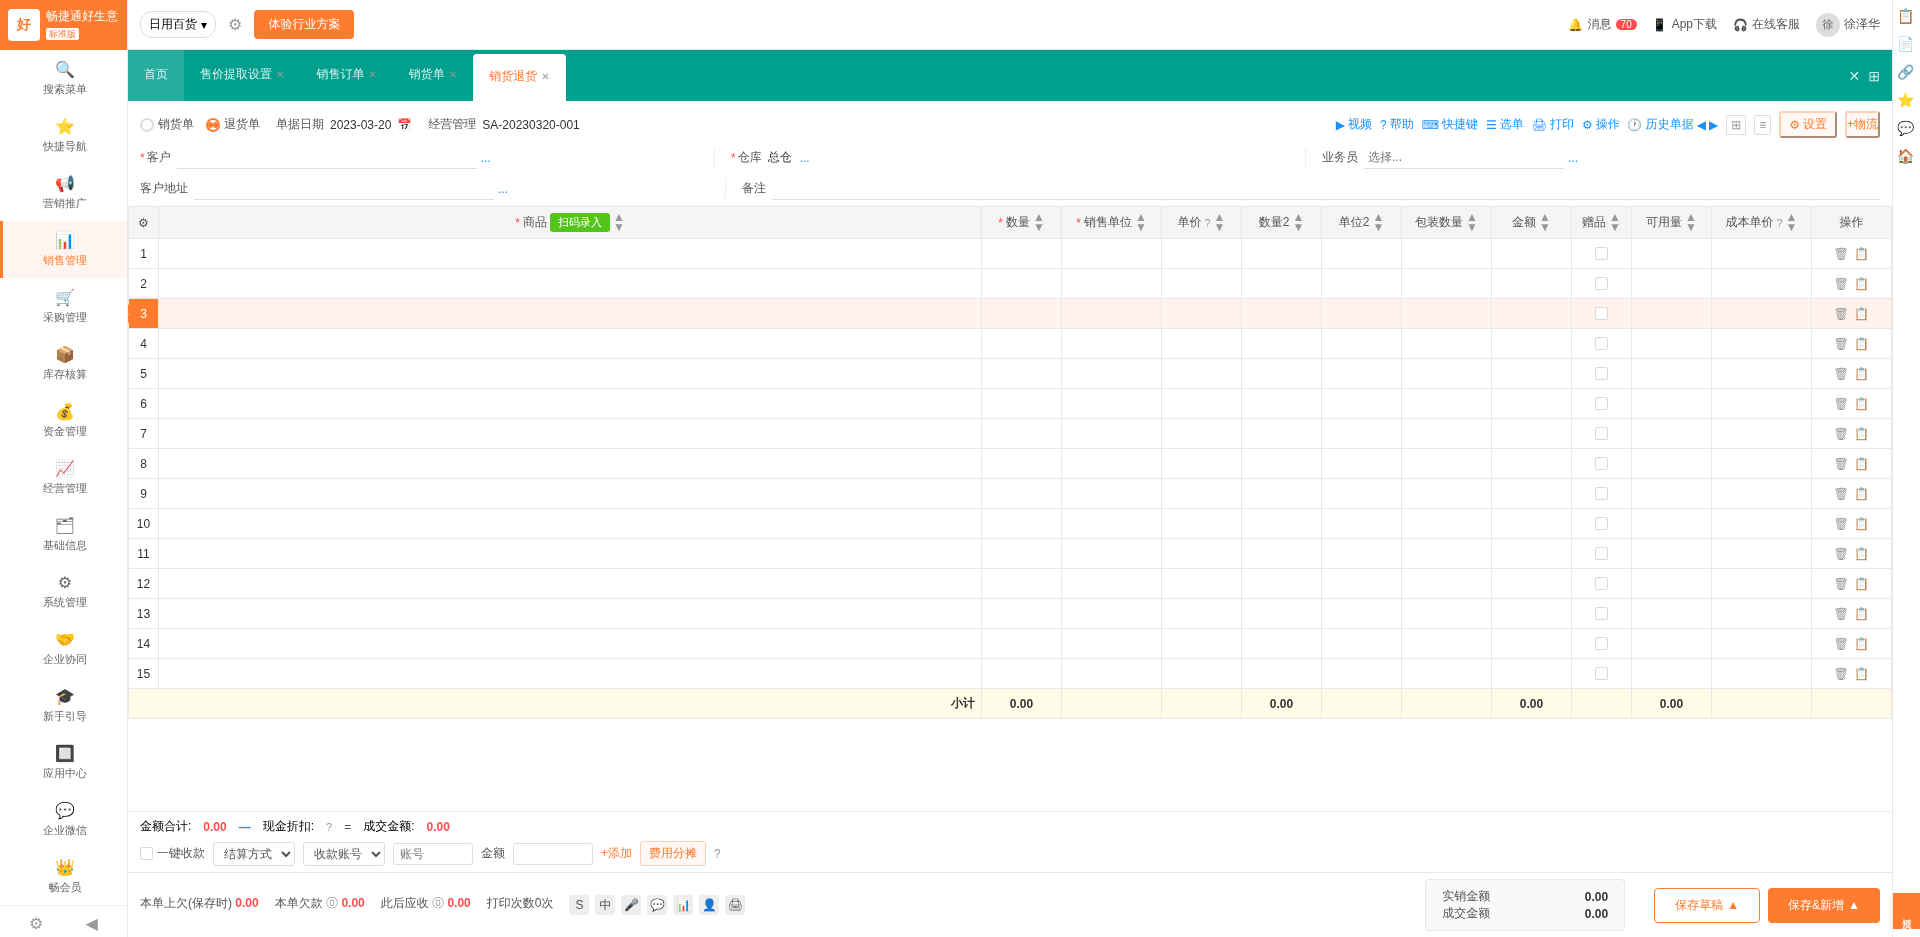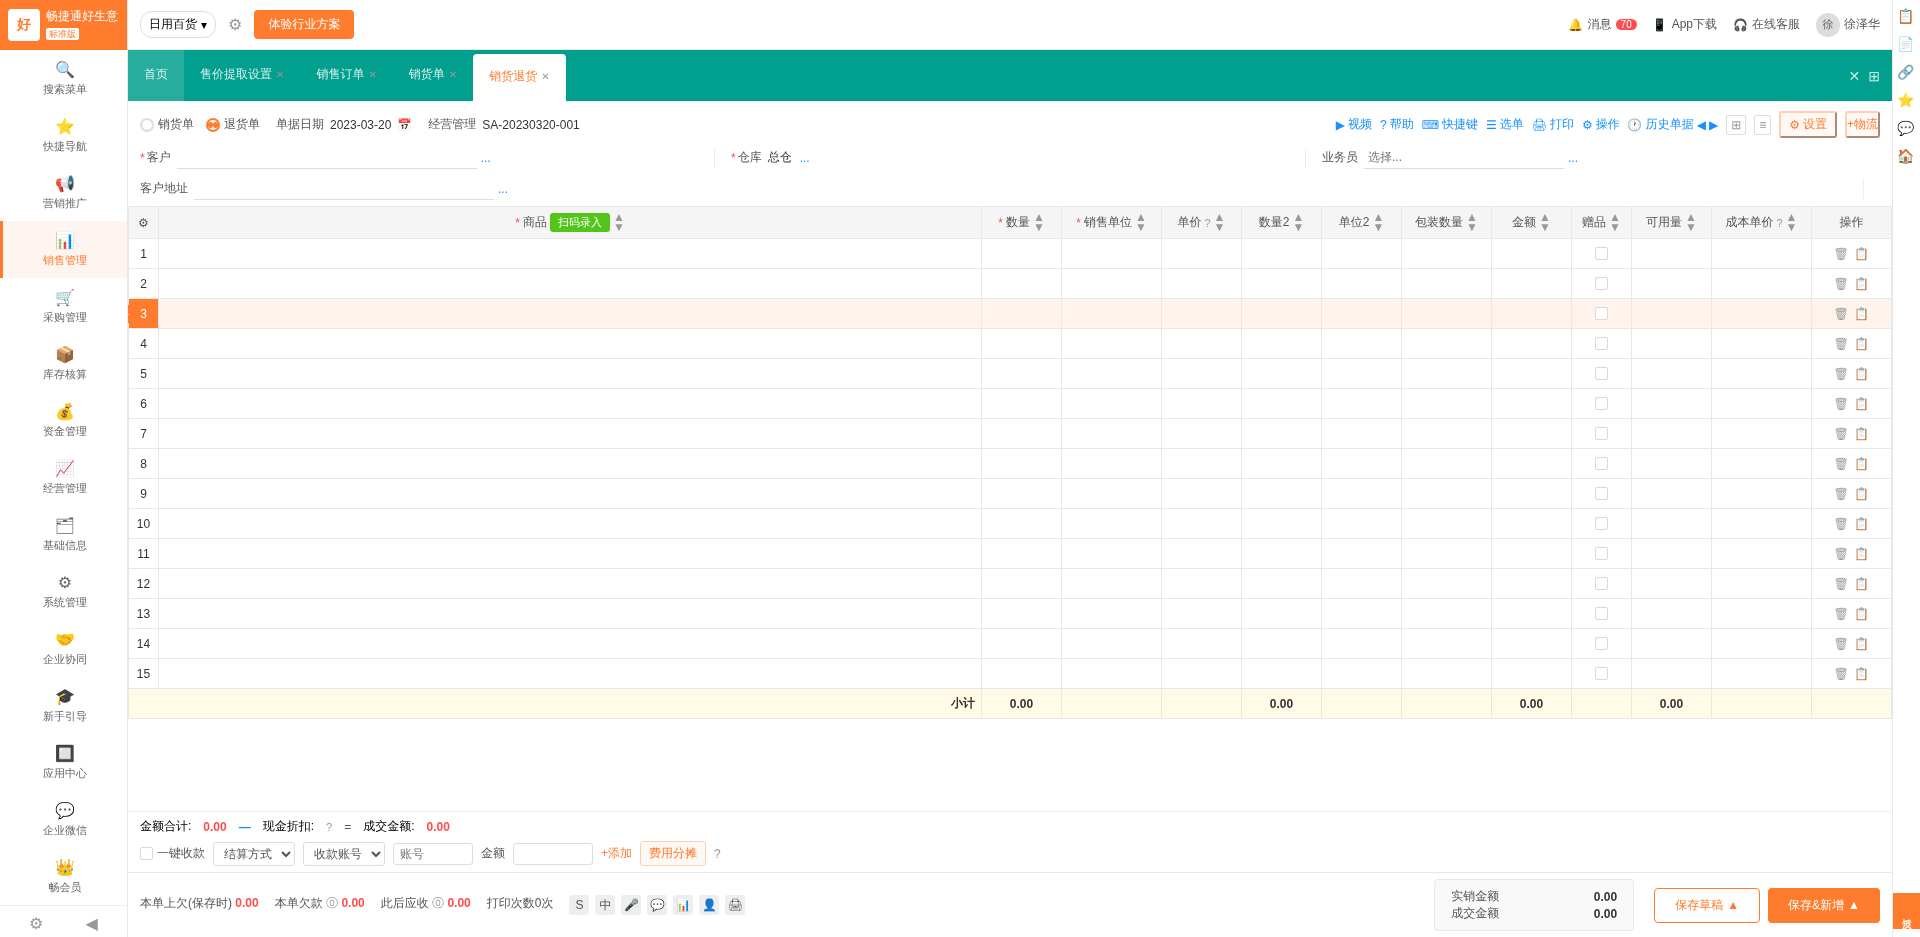--- a/index.html
+++ b/index.html
@@ -347,20 +347,24 @@
         </div>
       </div>
 
       <div class="form-row3">
         <div class="field-group" style="flex:1;">
           <span class="field-label-text">客户地址</span>
           <input class="field-input" type="text" style="flex: 1 1 0%; max-width: 300px;">
           <span class="field-dots">...</span>
         </div>
         <div class="field-separator"></div>
+        <div class="field-group" style="flex:2;">
+          <span class="field-label-text">备注</span>
+          <input class="field-input" type="text" style="flex: 1 1 0%;">
+        </div>
       </div>
     </div>
 
     <div class="table-wrapper">
       <table class="data-table">
         <thead>
           <tr>
             <th style="width:30px;">
               <span>⚙</span>
             </th>
@@ -907,21 +911,21 @@
         <div class="status-icons">
           <span class="status-icon">S</span>
           <span class="status-icon">中</span>
           <span class="status-icon">🎤</span>
           <span class="status-icon">💬</span>
           <span class="status-icon">📊</span>
           <span class="status-icon">👤</span>
           <span class="status-icon">🖨</span>
         </div>
       </div>
-      <div style="display:flex;align-items:center;gap:20px;">
+      <div style="display:flex;align-items:center;gap:29px;">
         <div class="summary-box">
           <div class="summary-row">
             <span>实销金额</span>
             <span class="summary-amount">0.00</span>
           </div>
           <div class="summary-row">
             <span>成交金额</span>
             <span class="summary-amount">0.00</span>
           </div>
         </div>

